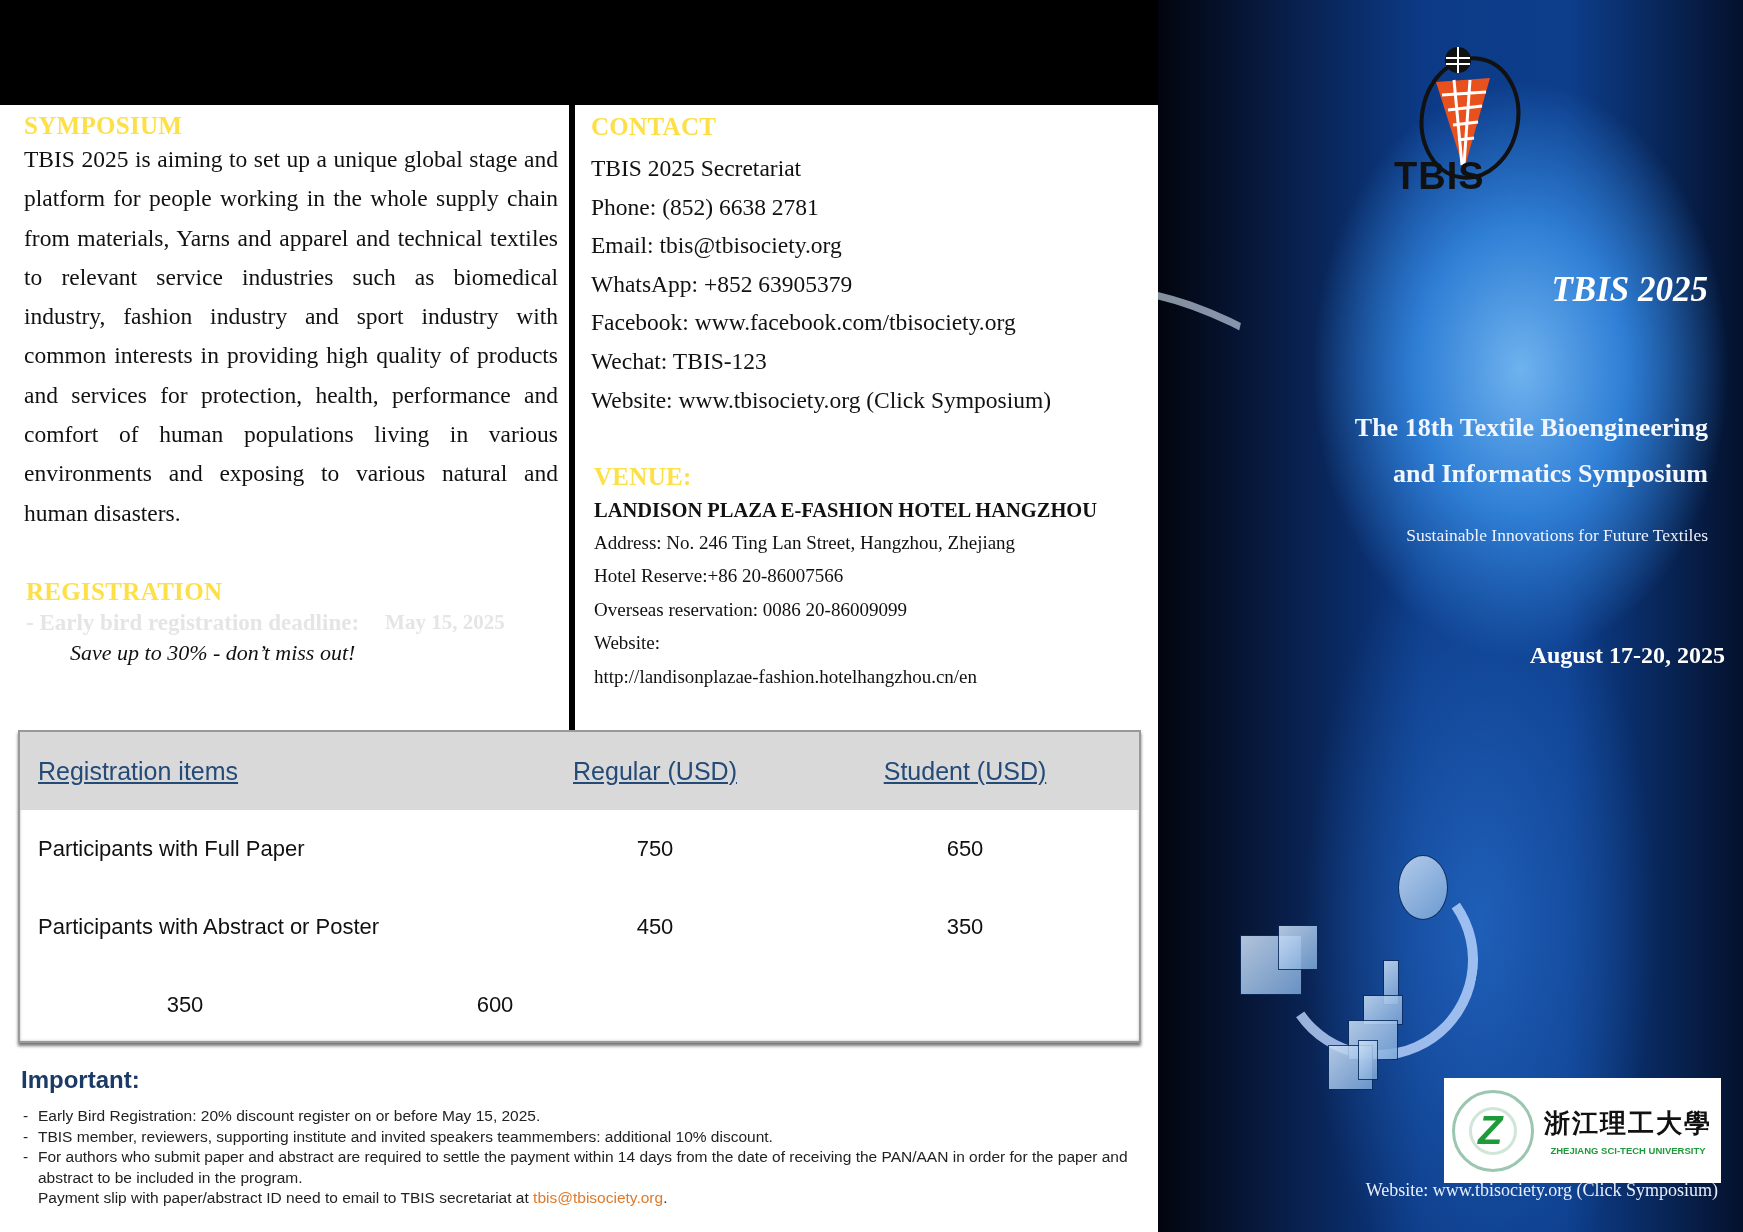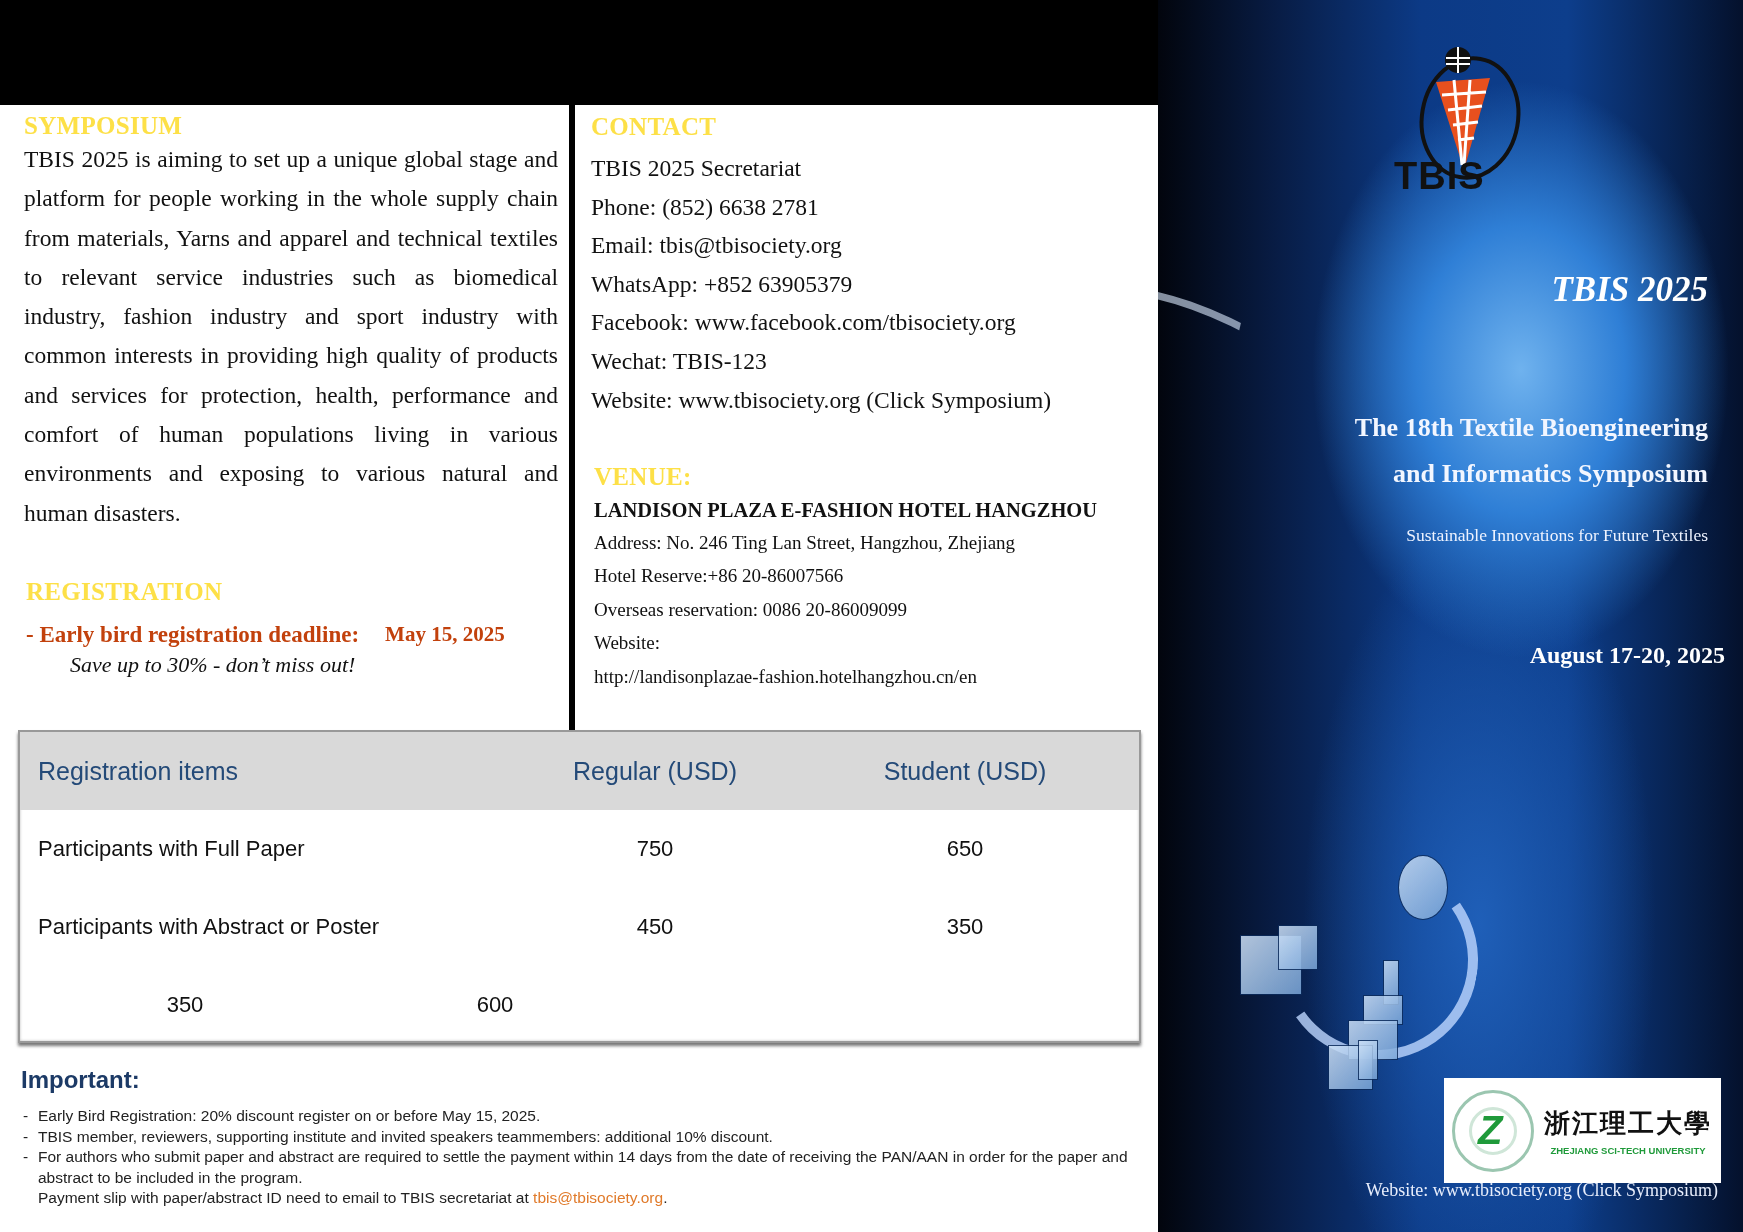--- a/index.html
+++ b/index.html
@@ -12,37 +12,37 @@
 
   .col-divider { position: absolute; left: 569px; top: 105px; width: 6px; height: 625px; background: #000; }
 
   
   .symp { position: absolute; left: 24px; top: 112px; width: 534px; }
   .sec-title { color: #fde047; font-weight: bold; font-size: 25px; letter-spacing: 0.3px; font-family: "Liberation Serif", serif; }
   .symp-body { font-size: 23.5px; line-height: 39.3px; color: #111; text-align: justify; hyphens: manual; }
 
   .reg { position: absolute; left: 26px; top: 578px; width: 540px; }
   .reg .sec-title { font-size: 25px; }
-  .reg-line { margin-top: 16px; font-size: 23px; font-weight: bold; color: #c2410c; display: flex; }
+  .reg-line { margin-top: 4px; font-size: 23px; font-weight: bold; color: #e5e5e5; display: flex; }
   .reg-line .date { margin-left: 26px; font-size: 21px; }
   .reg-save { margin-top: 4px; margin-left: 44px; font-style: italic; font-size: 22px; color: #111; }
 
   
   .contact { position: absolute; left: 591px; top: 113px; width: 560px; }
   .contact-list { margin-top: 8px; font-size: 23.5px; line-height: 38.6px; color: #111; }
 
   .venue { position: absolute; left: 594px; top: 463px; width: 560px; }
   .venue .hotel { margin-top: 8px; font-weight: bold; font-size: 20.5px; color: #111; }
   .venue-list { margin-top: 4px; font-size: 19px; line-height: 33.4px; color: #111; }
 
   
   .reg-table { position: absolute; left: 18px; top: 730px; width: 1123px; height: 313px;
     border: 2px solid #999; box-shadow: 0 3px 3px #777, inset 0 0 3px #bbb; background: #fff; }
   .reg-table .thead { height: 78px; background: #d9d9d9; display: flex; align-items: center;
-    font-family: "Liberation Sans", sans-serif; color: #244a78; font-size: 25px; }
+    font-family: "Liberation Sans", sans-serif; color: #244a78; font-size: 25px; text-decoration: underline; }
   .reg-table .row { height: 78px; display: flex; align-items: center;
     font-family: "Liberation Sans", sans-serif; color: #111; font-size: 22px; }
   .c1 { width: 470px; padding-left: 18px; }
   .c2 { width: 330px; text-align: center; }
   .c3 { width: 290px; text-align: center; }
 
   
   .important { position: absolute; left: 21px; top: 1066px; width: 1120px; font-family: "Liberation Sans", sans-serif; }
   .important .imp-title { color: #1c3a66; font-size: 24px; }
   .imp-list { margin-top: 12px; list-style: none; font-size: 15.5px; line-height: 20.5px; color: #222; }

